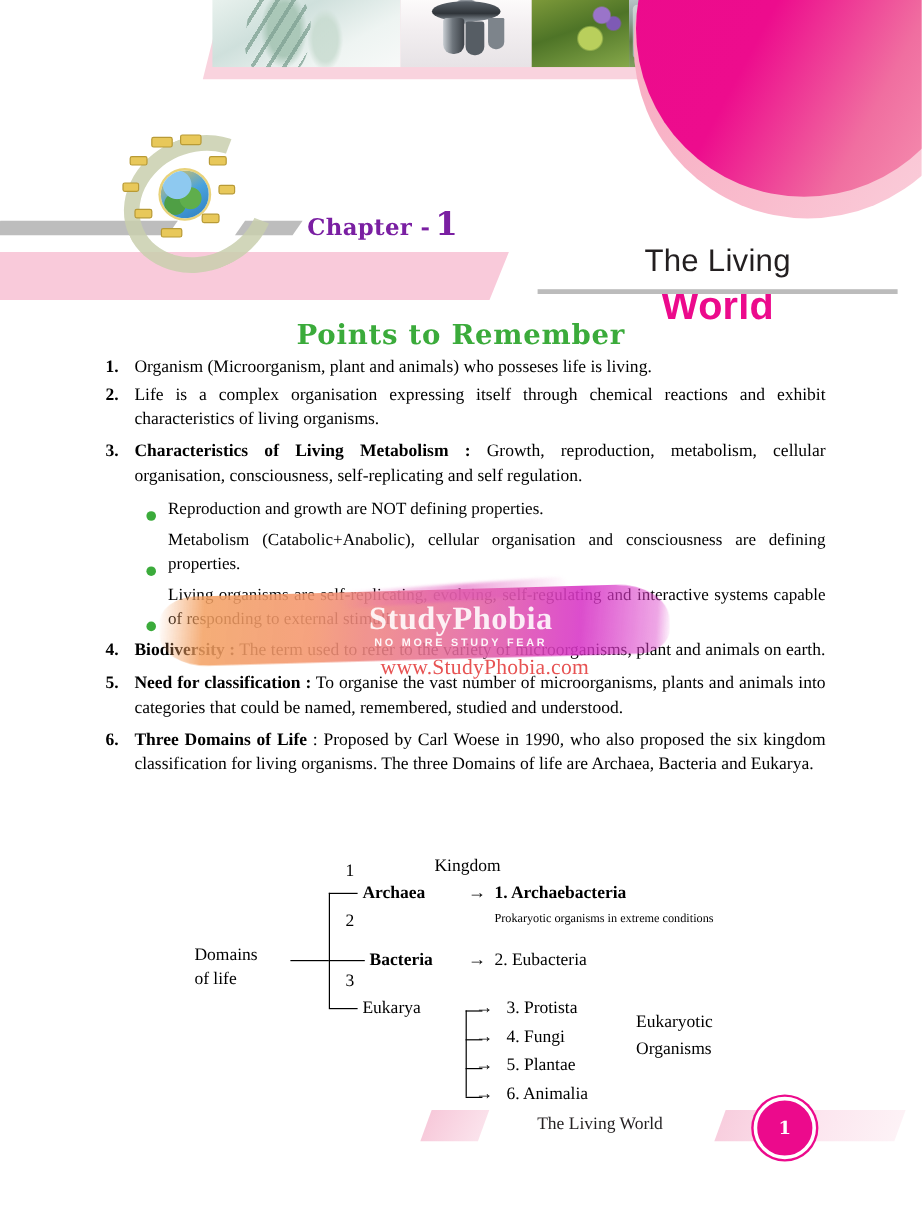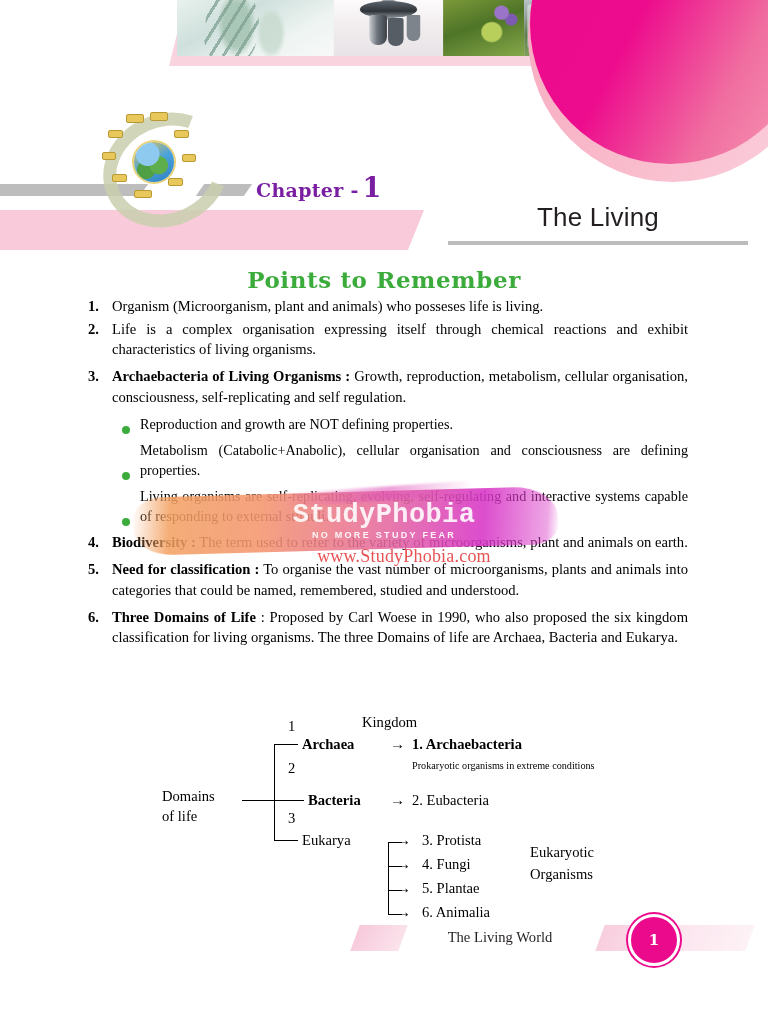--- a/index.html
+++ b/index.html
@@ -378,21 +378,21 @@
     background: linear-gradient(95deg, rgba(232,120,150,0) 0%, rgba(222,80,185,.55) 55%, rgba(219,64,200,0) 100%);
     border-radius: 10px;
     transform: rotate(-4deg);
     filter: blur(1.2px);
   }
   .wm-name {
     position: absolute;
     left: 0; top: 500px;
     width: 768px;
     text-align: center;
-    font-family: Liberation Mono, monospace;
+    font-family: Liberation Serif, serif;
     font-size: 27px;
     font-weight: bold;
     color: rgba(255,255,255,.88);
     letter-spacing: .4px;
   }
   .wm-tag {
     position: absolute;
     left: 0; top: 530px;
     width: 768px;
     text-align: center;
@@ -451,40 +451,41 @@
     <div class="emblem-dot" style="left:38px;top:82px;width:16px;height:6px;"></div>
   </div>
 
   <div class="chapter-label">
     <span>Chapter -</span><span class="chapter-num">1</span>
   </div>
 </div>
 
 <div class="title-block">
   <div class="title-line1">The Living</div>
+  <div class="title-line2">World</div>
 </div>
 <div class="title-rule"></div>
 
 <div class="points-title">Points to Remember</div>
 
 <div class="content">
 
   <div class="num-item">
     <div class="num">1.</div>
     <div class="body">Organism (Microorganism, plant and animals) who posseses  life is living.</div>
   </div>
 
   <div class="num-item">
     <div class="num">2.</div>
     <div class="body j">Life is a complex organisation expressing itself through chemical reactions and exhibit characteristics of living organisms.</div>
   </div>
 
   <div class="num-item" style="margin-top:6px;">
     <div class="num">3.</div>
-    <div class="body j"><span class="lead">Archaebacteria of Living Organisms :</span><span> Growth, reproduction, metabolism, cellular organisation, consciousness, self-replicating and self regulation.</span></div>
+    <div class="body j"><span class="lead">Characteristics of Living Metabolism :</span><span> Growth, reproduction, metabolism, cellular organisation, consciousness, self-replicating and self regulation.</span></div>
   </div>
 
   <div class="bullet-item">
     <div class="dot">
         <i></i>
       </div>
     <div class="body">Reproduction and growth are NOT defining properties.</div>
   </div>
 
   <div class="bullet-item">

